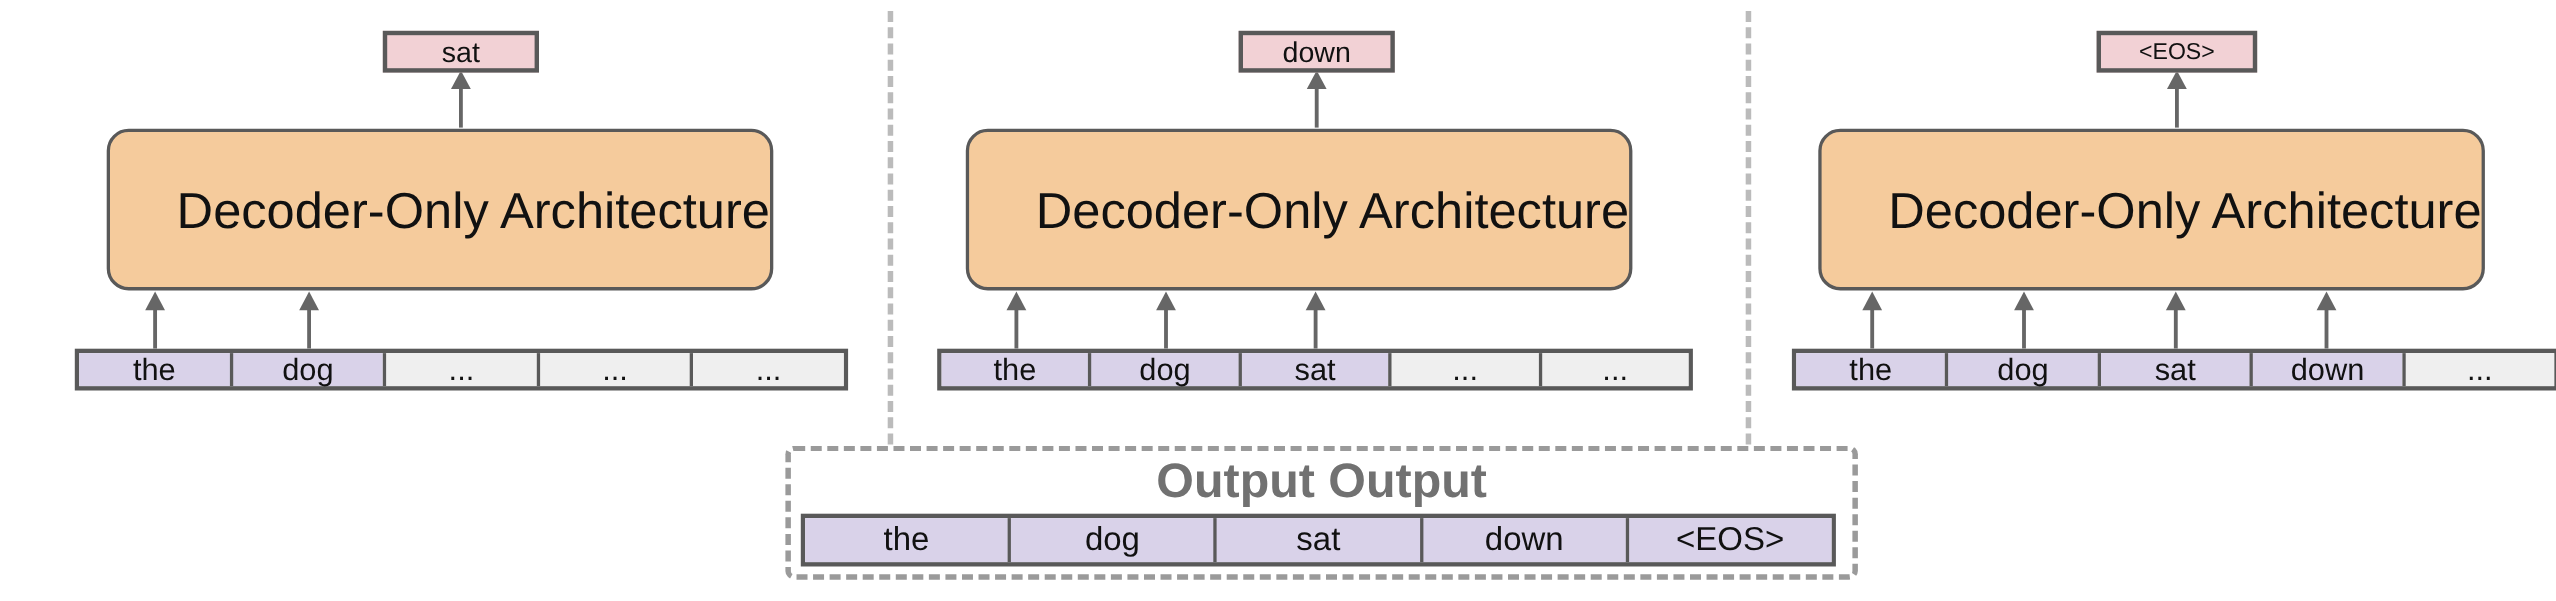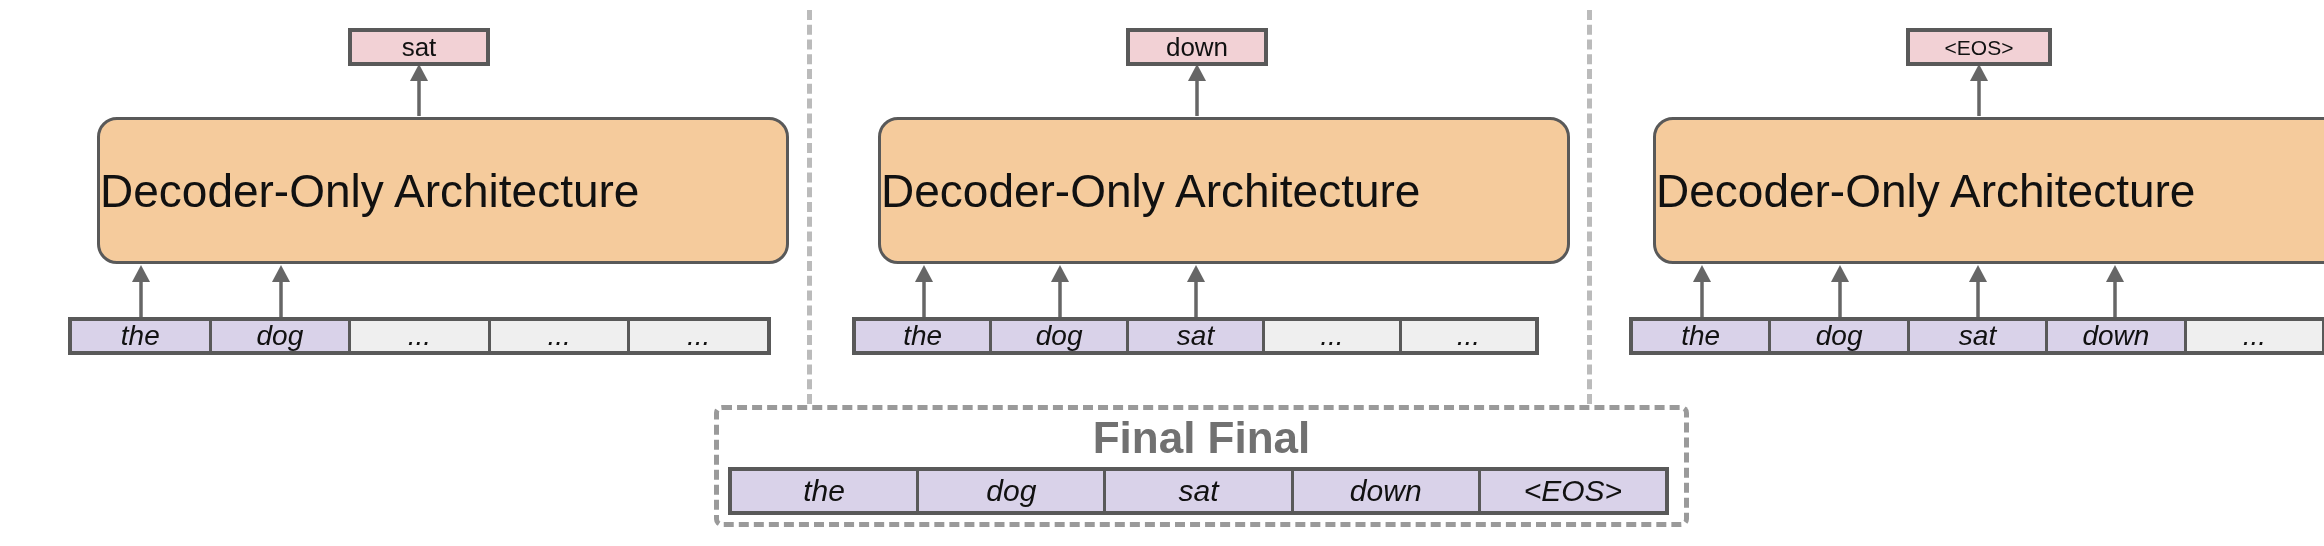--- a/index.html
+++ b/index.html
@@ -27,34 +27,34 @@
 
   .outbox{
     position:absolute;top:28px;height:38px;box-sizing:border-box;
     background:var(--output-token-fill);border:4px solid var(--border);
     display:flex;align-items:center;justify-content:center;
     font-size:26px;line-height:1;
   }
   .outbox.small{font-size:21px;}
 
   .decoder{
-    position:absolute;top:117px;width:692px;height:147px;box-sizing:border-box;
+    position:absolute;top:117px;width:606px;height:147px;box-sizing:border-box;
     background:var(--decoder-fill);border:3px solid var(--border);border-radius:20px;
-    display:flex;align-items:center;justify-content:flex-start;
+    display:flex;align-items:center;justify-content:flex-end;
     font-size:46px;line-height:1;letter-spacing:0;
   }
 
   .trow{
     position:absolute;top:317px;height:38px;box-sizing:border-box;
     display:flex;background:#fff;border:4px solid var(--border);
   }
   .trow .cell{
     flex:1;display:flex;align-items:center;justify-content:center;
     border-left:3px solid var(--border);
-    font-size:28px;line-height:1;box-sizing:border-box;font-style:italic;
+    font-size:28px;line-height:1;box-sizing:border-box;
   }
   .trow .cell:first-child{border-left:none;}
   .cell.tok{background:var(--token-fill);}
   .cell.ph{background:var(--placeholder-fill);}
 
   .finalbox{
     position:absolute;left:683px;top:405px;width:975px;height:122px;box-sizing:border-box;
     border:5px dashed var(--final-output-border);border-radius:8px;
   }
   .finaltitle{
@@ -163,21 +163,21 @@
   </div>
   <div class="trow" style="left:1598px;width:697px;">
     <div class="cell tok">the</div>
     <div class="cell tok">dog</div>
     <div class="cell tok">sat</div>
     <div class="cell tok">down</div>
     <div class="cell ph">...</div>
   </div>
 
   <div class="finalbox">
-    <div class="finaltitle">Final Final</div>
+    <div class="finaltitle">Output Output</div>
   </div>
   <div class="trow finalrow" style="left:697px;width:941px;">
     <div class="cell tok">the</div>
     <div class="cell tok">dog</div>
     <div class="cell tok">sat</div>
     <div class="cell tok">down</div>
     <div class="cell tok">&lt;EOS&gt;</div>
   </div>
 
 </div>

